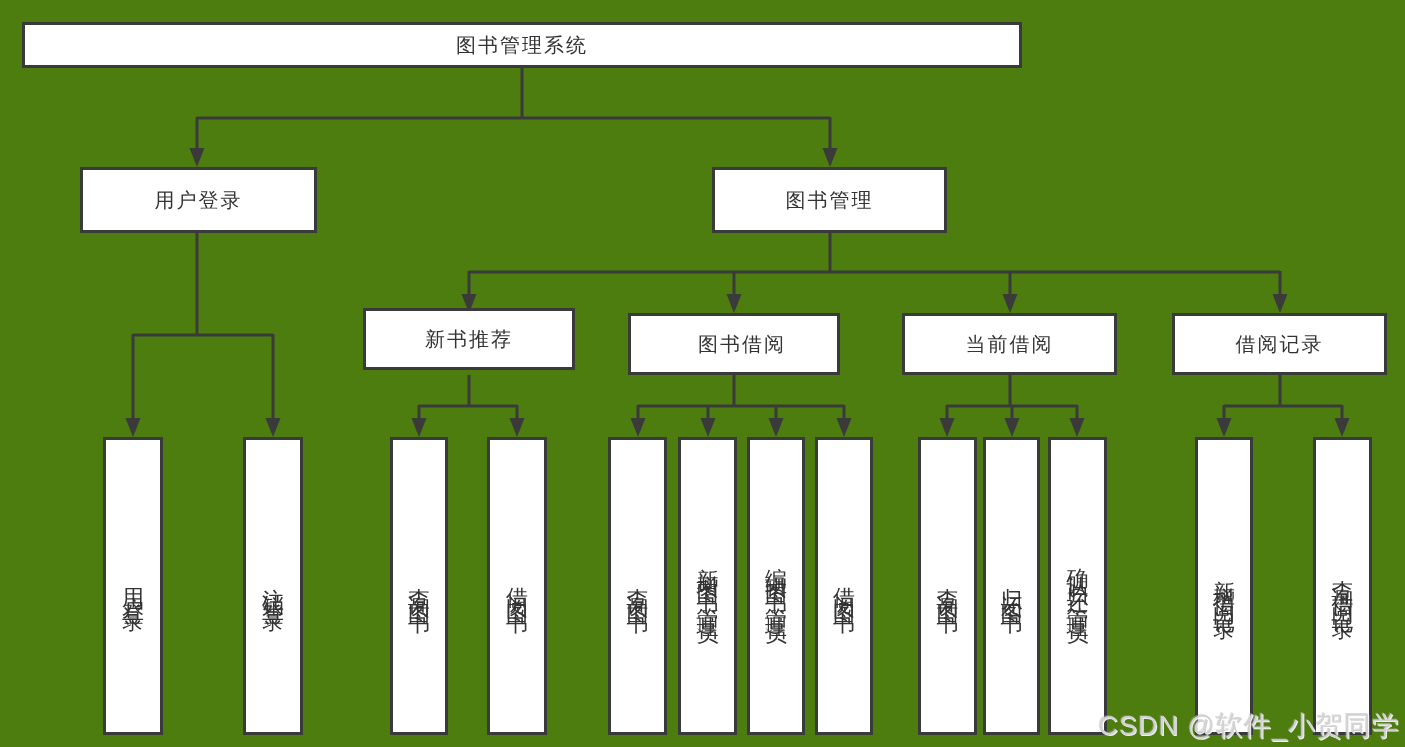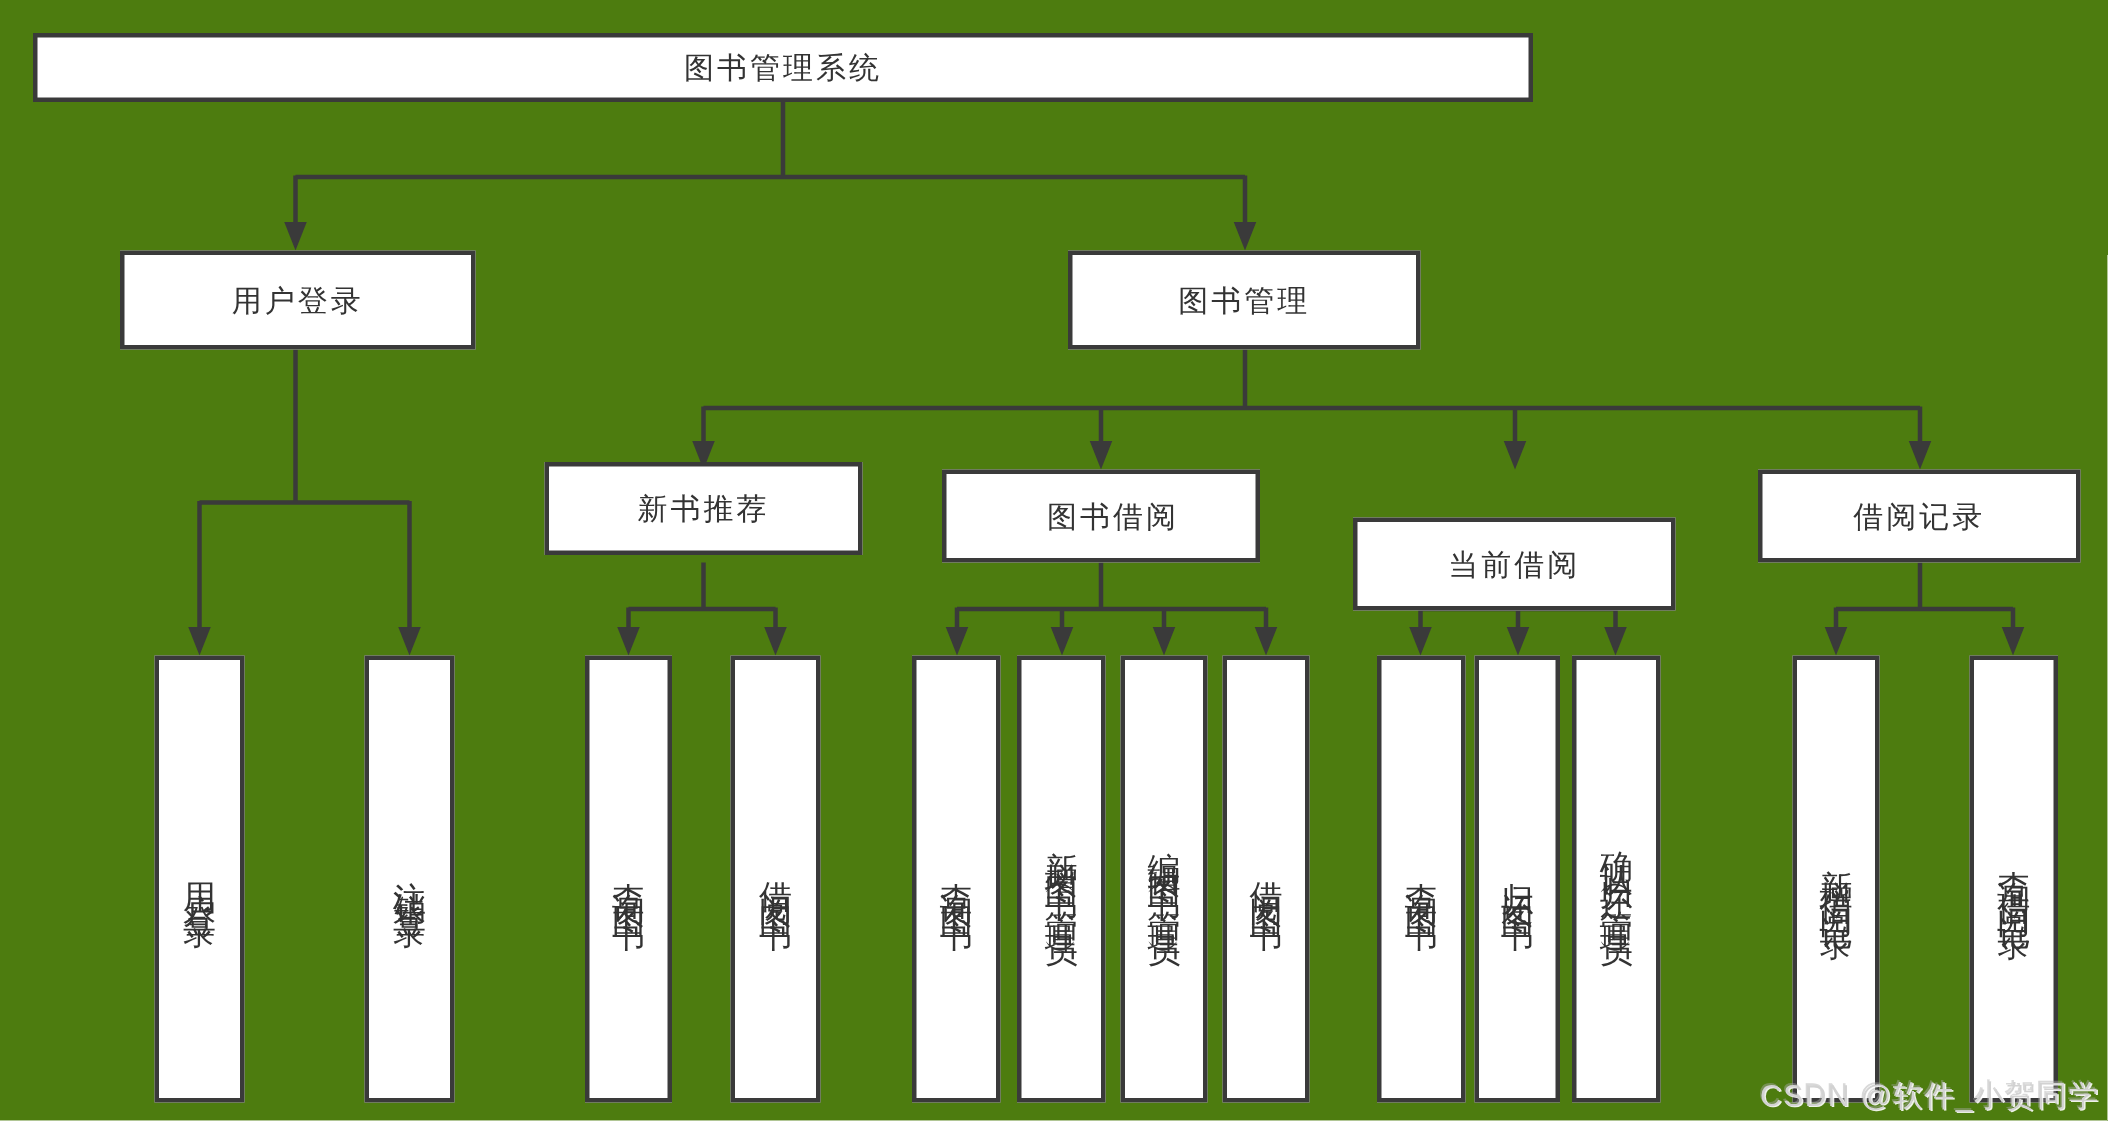--- a/index.html
+++ b/index.html
@@ -53,21 +53,21 @@
     font-size: 22px;
     line-height: 1;
     letter-spacing: 8px;
     white-space: nowrap;
   }
   .watermark {
     position: absolute;
     right: 5px;
     bottom: 3px;
     z-index: 3;
-    font-size: 20px;
+    font-size: 27px;
     letter-spacing: 1px;
     color: #d2d2d2;
     text-shadow: 1px 1px 0 rgba(255,255,255,0.9), -1px -1px 0 rgba(170,170,170,0.45);
     pointer-events: none;
   }
 </style>
 </head>
 <body>
 
 <div id="canvas">
@@ -122,21 +122,21 @@
   <div class="node" style="left:712px; top:167px; width:235px; height:66px;text-align:center;">
     <span>图书管理</span>
   </div>
 
   <div class="node" style="left:363px; top:308px; width:212px; height:62px;">
     <span>新书推荐</span>
   </div>
   <div class="node" style="left:628px; top:313px; width:212px; height:62px;padding-left:16px;">
     <span>图书借阅</span>
   </div>
-  <div class="node" style="left:902px; top:313px; width:215px; height:62px;margin-top:32px;">
+  <div class="node" style="left:902px; top:313px; width:215px; height:62px;">
     <span>当前借阅</span>
   </div>
   <div class="node" style="left:1172px; top:313px; width:215px; height:62px;">
     <span>借阅记录</span>
   </div>
 
   <div class="leaf" style="left:103px; width:60px;">
     <span class="vtext">用户登录</span>
   </div>
   <div class="leaf" style="left:243px; width:60px;">

